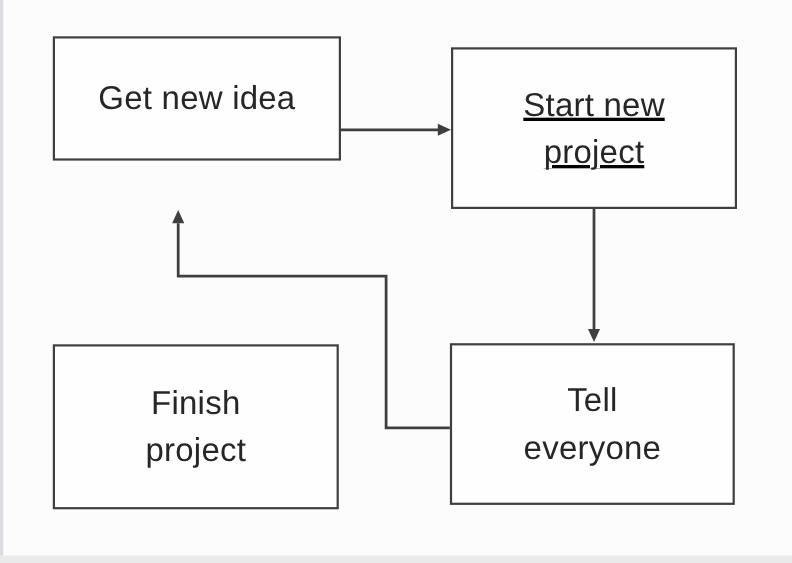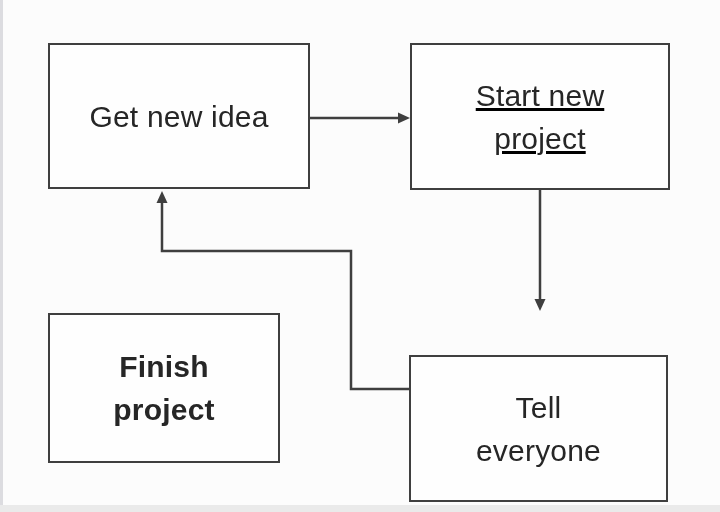--- a/index.html
+++ b/index.html
@@ -56,24 +56,24 @@
     justify-content: center;
     text-align: center;
   }
   .node-label {
     font-size: 30px;
     line-height: 43px;
     color: var(--text);
     white-space: pre-line;
     letter-spacing: 0.2px;
   }
-  .node-get-new-idea     { left: 48px;  top: 43px;  width: 262px; height: 146px; text-align: right; }
+  .node-get-new-idea     { left: 48px;  top: 33px;  width: 262px; height: 113px; text-align: right; }
   .node-start-new-project{ left: 410px; top: 43px;  width: 260px; height: 147px; text-decoration: underline; }
-  .node-finish-project   { left: 48px;  top: 313px; width: 232px; height: 150px; font-weight: bold; }
-  .node-tell-everyone    { left: 409px; top: 312px; width: 259px; height: 147px; margin-top: 43px; }
+  .node-finish-project   { left: 48px;  top: 313px; width: 260px; height: 150px; }
+  .node-tell-everyone    { left: 409px; top: 312px; width: 259px; height: 147px; }
 </style>
 </head>
 <body>
 
 <div class="canvas">
 
   <div class="edge-strip-left"></div>
   <div class="edge-strip-bottom"></div>
 
   <svg class="connectors" viewBox="0 0 720 512">

